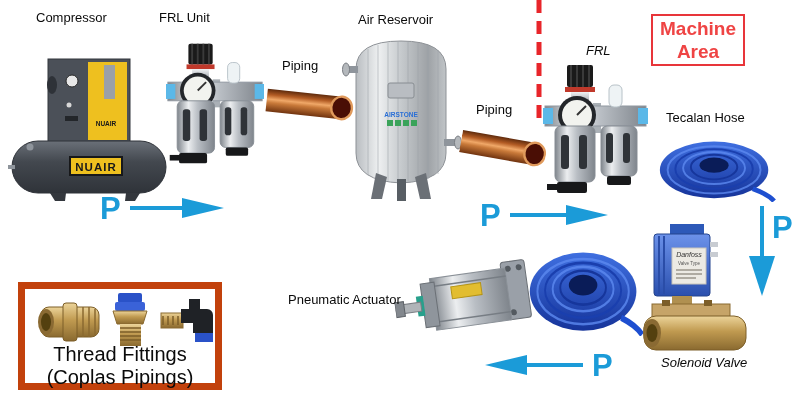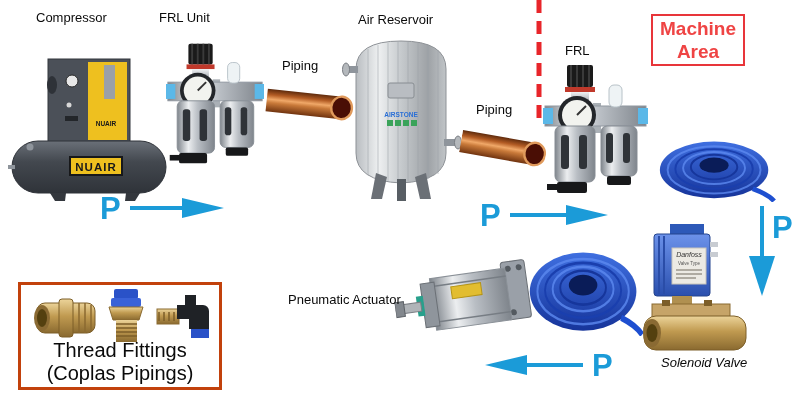--- a/index.html
+++ b/index.html
@@ -13,21 +13,21 @@
   .hline{height:4px;background:#1b9bd8;}
   .head-right{width:0;height:0;border-top:10px solid transparent;border-bottom:10px solid transparent;
               border-left:42px solid #1b9bd8;}
   .head-left{width:0;height:0;border-top:10px solid transparent;border-bottom:10px solid transparent;
              border-right:42px solid #1b9bd8;}
   .head-down{position:absolute;width:0;height:0;border-left:13px solid transparent;
              border-right:13px solid transparent;border-top:40px solid #1b9bd8;}
   .machine-box{position:absolute;left:651px;top:14px;width:94px;height:52px;border:2px solid #e8353a;
                box-sizing:border-box;display:flex;align-items:center;justify-content:center;text-align:center;
                font-size:19px;line-height:23px;font-weight:700;color:#ef4444;}
-  .fittings-box{position:absolute;left:18px;top:282px;width:204px;height:108px;border:3px solid #c2410c;
+  .fittings-box{position:absolute;left:18px;top:282px;width:204px;height:108px;border:7px solid #c2410c;
                 box-sizing:border-box;}
   .fittings-caption{position:absolute;left:0;top:54px;width:100%;text-align:center;
                     font-size:20px;line-height:23px;color:#0a0a0a;}
   .art{position:absolute;}
   svg{display:block;}
 </style>
 </head>
 <body>
 
 <div class="stage">
@@ -79,21 +79,22 @@
         <stop offset="1" stop-color="#c0c4c7"></stop>
       </linearGradient>
     </defs>
   </svg>
 
   <div class="label" style="left:36px;top:7px;">Compressor</div>
   <div class="label" style="left:358px;top:9px;">Air Reservoir</div>
   <div class="label" style="left:159px;top:7px;">FRL Unit</div>
   <div class="label" style="left:282px;top:55px;">Piping</div>
   <div class="label" style="left:476px;top:99px;">Piping</div>
-  <div class="label" style="left:565px;top:40px;">FRL</div>
+  <div class="label" style="left:586px;top:40px;font-style:italic;">FRL</div>
+  <div class="label" style="left:666px;top:107px;">Tecalan Hose</div>
 
   <div class="art" style="left:8px;top:49px;">
     <svg width="165" height="152" viewBox="0 0 165 152">
       <rect x="40" y="10" width="82" height="84" fill="#4b5058" stroke="#33373d"></rect>
       <ellipse cx="44" cy="36" rx="5" ry="9" fill="#2e3238"></ellipse>
       <rect x="80" y="13" width="39" height="78" fill="#eec01f"></rect>
       <rect x="96" y="16" width="11" height="34" fill="#9aa0a8"></rect>
       <circle cx="64" cy="32" r="6" fill="#e8e8e8" stroke="#2a2a2a"></circle>
       <circle cx="61" cy="56" r="2.5" fill="#d8d8d8"></circle>
       <rect x="57" y="67" width="13" height="5" fill="#23262a"></rect>

